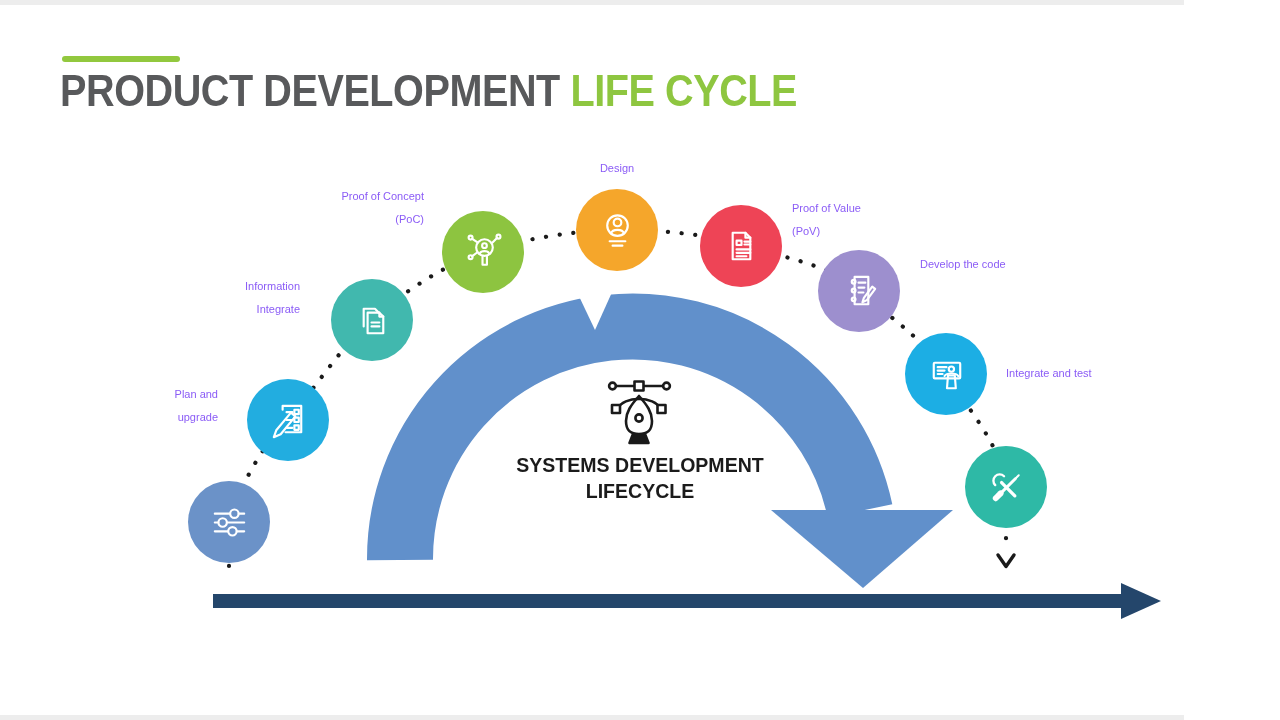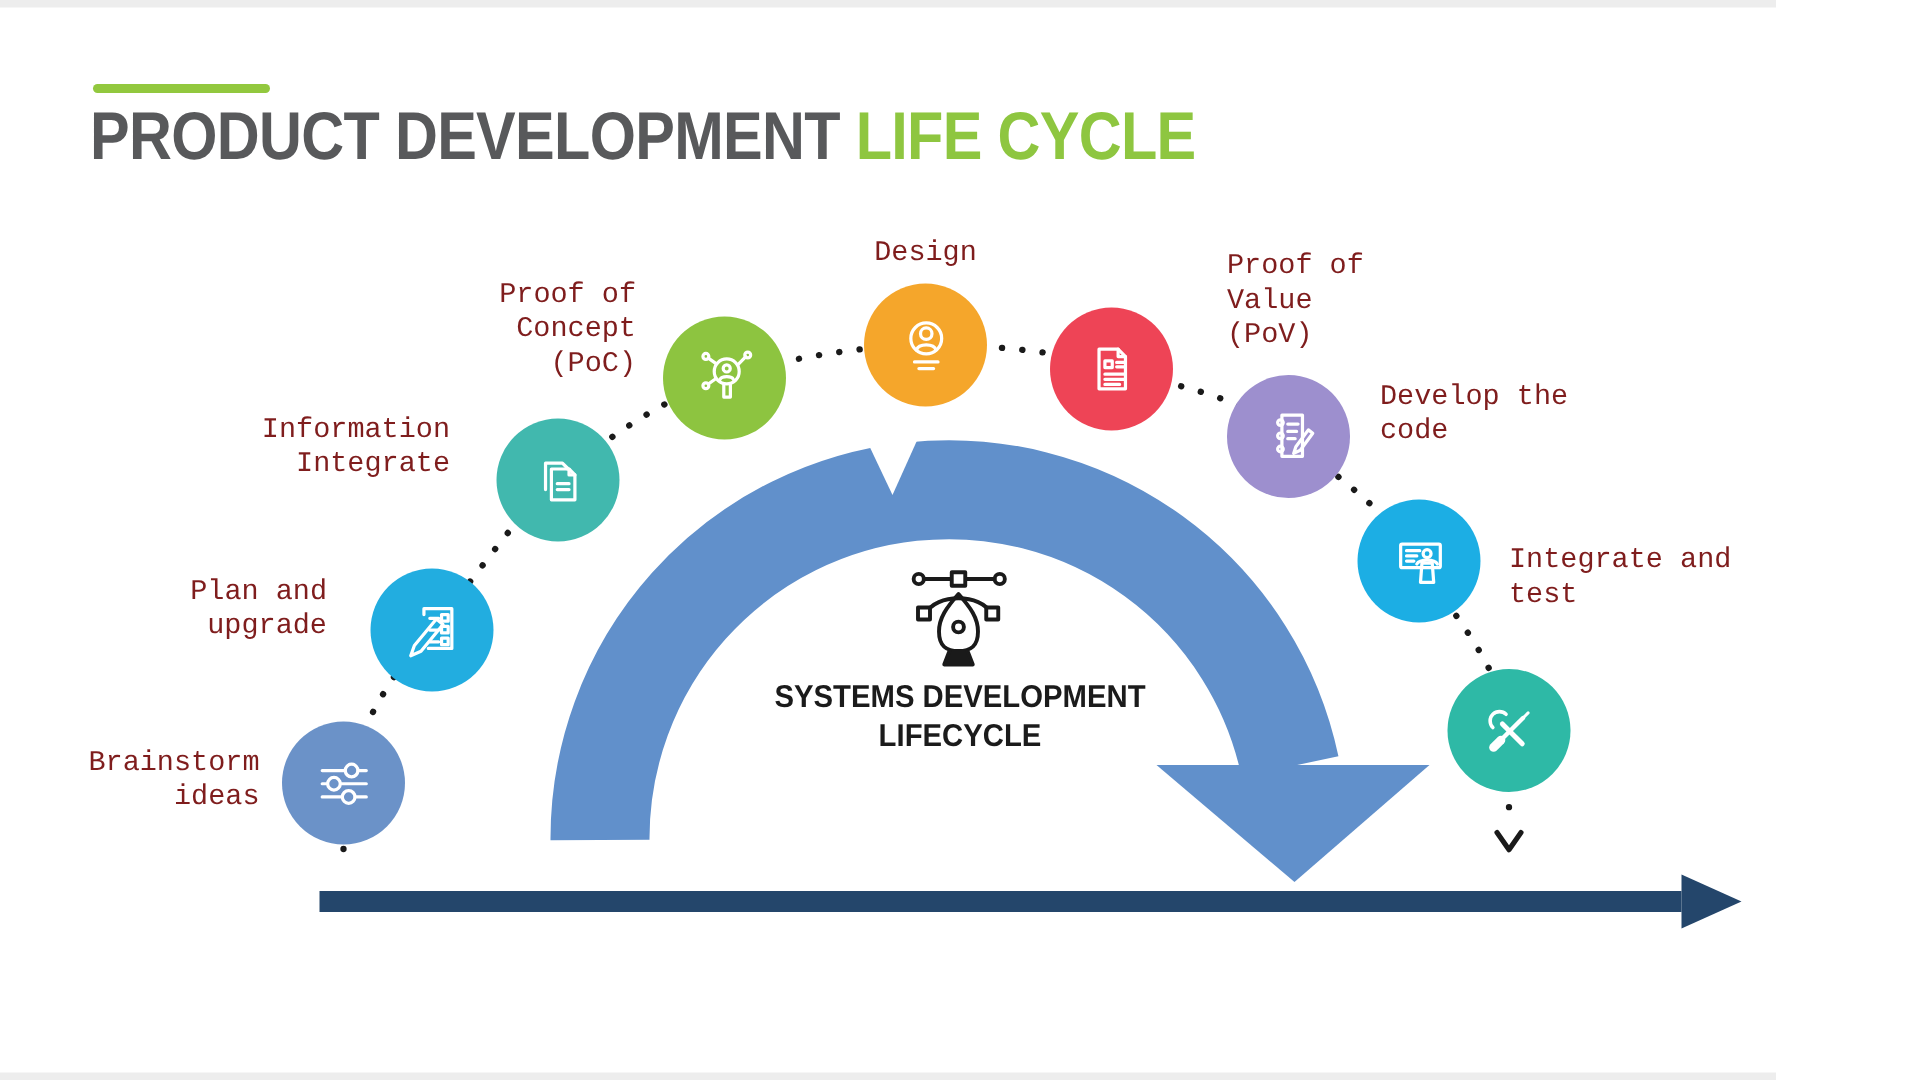--- a/index.html
+++ b/index.html
@@ -8,21 +8,21 @@
   .edge{position:absolute;left:0;width:1280px;height:5px;background:#ededed;}
   .edge.top{top:0;} .edge.bottom{bottom:0;}
   .accent-bar{position:absolute;left:62px;top:56px;width:118px;height:6px;border-radius:3px;}
   .title{position:absolute;left:60px;top:68px;margin:0;font-size:45px;font-weight:700;
          letter-spacing:-0.5px;white-space:nowrap;transform:scaleX(0.88);transform-origin:left top;line-height:1;}
   .title .hl{margin-left:12px;}
   svg.bg{position:absolute;left:0;top:0;z-index:1;}
   .stage{position:absolute;width:82px;height:82px;border-radius:50%;z-index:2;
          display:flex;align-items:center;justify-content:center;}
   .stage svg{width:47px;height:47px;}
-  .stage-label{position:absolute;z-index:3;font-size:19px;line-height:23px;color:#7f1d1d;font-family:Liberation Mono, monospace;}
+  .stage-label{position:absolute;z-index:3;font-size:11px;line-height:23px;color:#8b5cf6;}
   .center-label{position:absolute;left:490px;top:452px;width:300px;z-index:2;text-align:center;
                 font-weight:700;font-size:21px;line-height:26px;transform:scaleX(0.93);}
 </style>
 </head>
 <body>
 
 <div class="canvas">
   <div class="edge top"></div>
   <div class="edge bottom"></div>
 
@@ -141,40 +141,36 @@
   <div class="stage" style="left: 965px; top: 446px; background-color: rgb(46, 185, 166);">
     <svg viewBox="0 0 48 48" fill="none" stroke="#fff" stroke-linecap="round" stroke-linejoin="round">
       <path d="M21.5 12.5A6.3 6.3 0 1 0 12.5 21.5" stroke-width="2.4"></path>
       <path d="M19 19L32.5 32.5" stroke-width="3.4"></path>
       <path d="M33 15L36.5 11.5" stroke-width="2"></path>
       <path d="M33 15L18 30" stroke-width="3"></path>
       <path d="M18 30l-5 5" stroke-width="6"></path>
     </svg>
   </div>
 
-  <div class="stage-label" style="left:43px;top:497px;width:130px;text-align:right;">
-    <div>Brainstorm</div>
-    <div>ideas</div>
-  </div>
   <div class="stage-label" style="left:88px;top:383px;width:130px;text-align:right;">
     <div>Plan and</div>
     <div>upgrade</div>
   </div>
   <div class="stage-label" style="left:168px;top:275px;width:132px;text-align:right;">
     <div>Information</div>
     <div>Integrate</div>
   </div>
   <div class="stage-label" style="left:280px;top:185px;width:144px;text-align:right;">
     <div>Proof of Concept</div>
     <div>(PoC)</div>
   </div>
   <div class="stage-label" style="left:567px;top:157px;width:100px;text-align:center;">
     <div>Design</div>
   </div>
-  <div class="stage-label" style="left:792px;top:166px;width:150px;text-align:left;margin-left:26px;">
+  <div class="stage-label" style="left:792px;top:197px;width:150px;text-align:left;">
     <div>Proof of Value</div>
     <div>(PoV)</div>
   </div>
   <div class="stage-label" style="left:1006px;top:362px;width:170px;text-align:left;">
     <div>Integrate and test</div>
   </div>
   <div class="stage-label" style="left:920px;top:253px;width:180px;text-align:left;">
     <div>Develop the code</div>
   </div>
 

